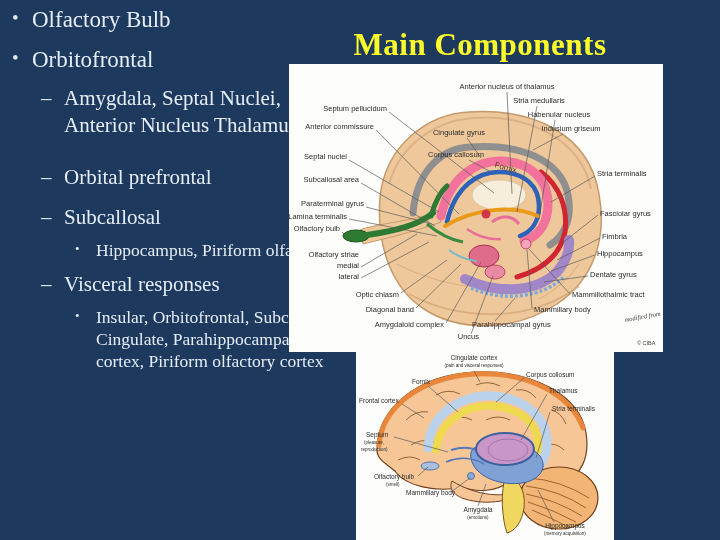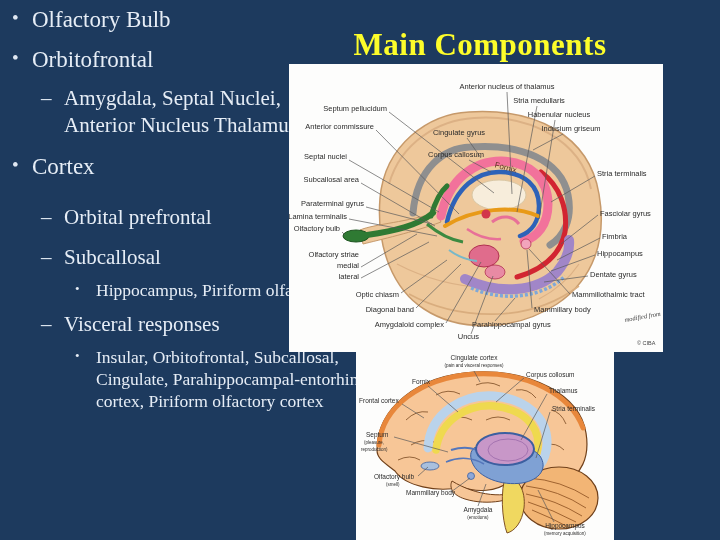--- a/index.html
+++ b/index.html
@@ -36,21 +36,20 @@
 </style>
 </head>
 <body>
 
 <div class="slide">
 
   <div class="outline">
     <div class="lvl1 first">Olfactory Bulb</div>
     <div class="lvl1">Orbitofrontal</div>
     <div class="lvl2">Amygdala, Septal Nuclei, Anterior Nucleus Thalamus</div>
-    <div class="lvl1">Cortex</div>
     <div class="lvl2 mt15">Orbital prefrontal</div>
     <div class="lvl2">Subcallosal</div>
     <div class="lvl3">Hippocampus, Piriform olfactory cortex</div>
     <div class="lvl2 mt10">Visceral responses</div>
     <div class="lvl3">Insular, Orbitofrontal, Subcallosal, Cingulate, Parahippocampal-entorhinal cortex, Piriform olfactory cortex</div>
   </div>
 
   <h1 class="title">Main Components</h1>
 
   <div class="plate plate-top">

